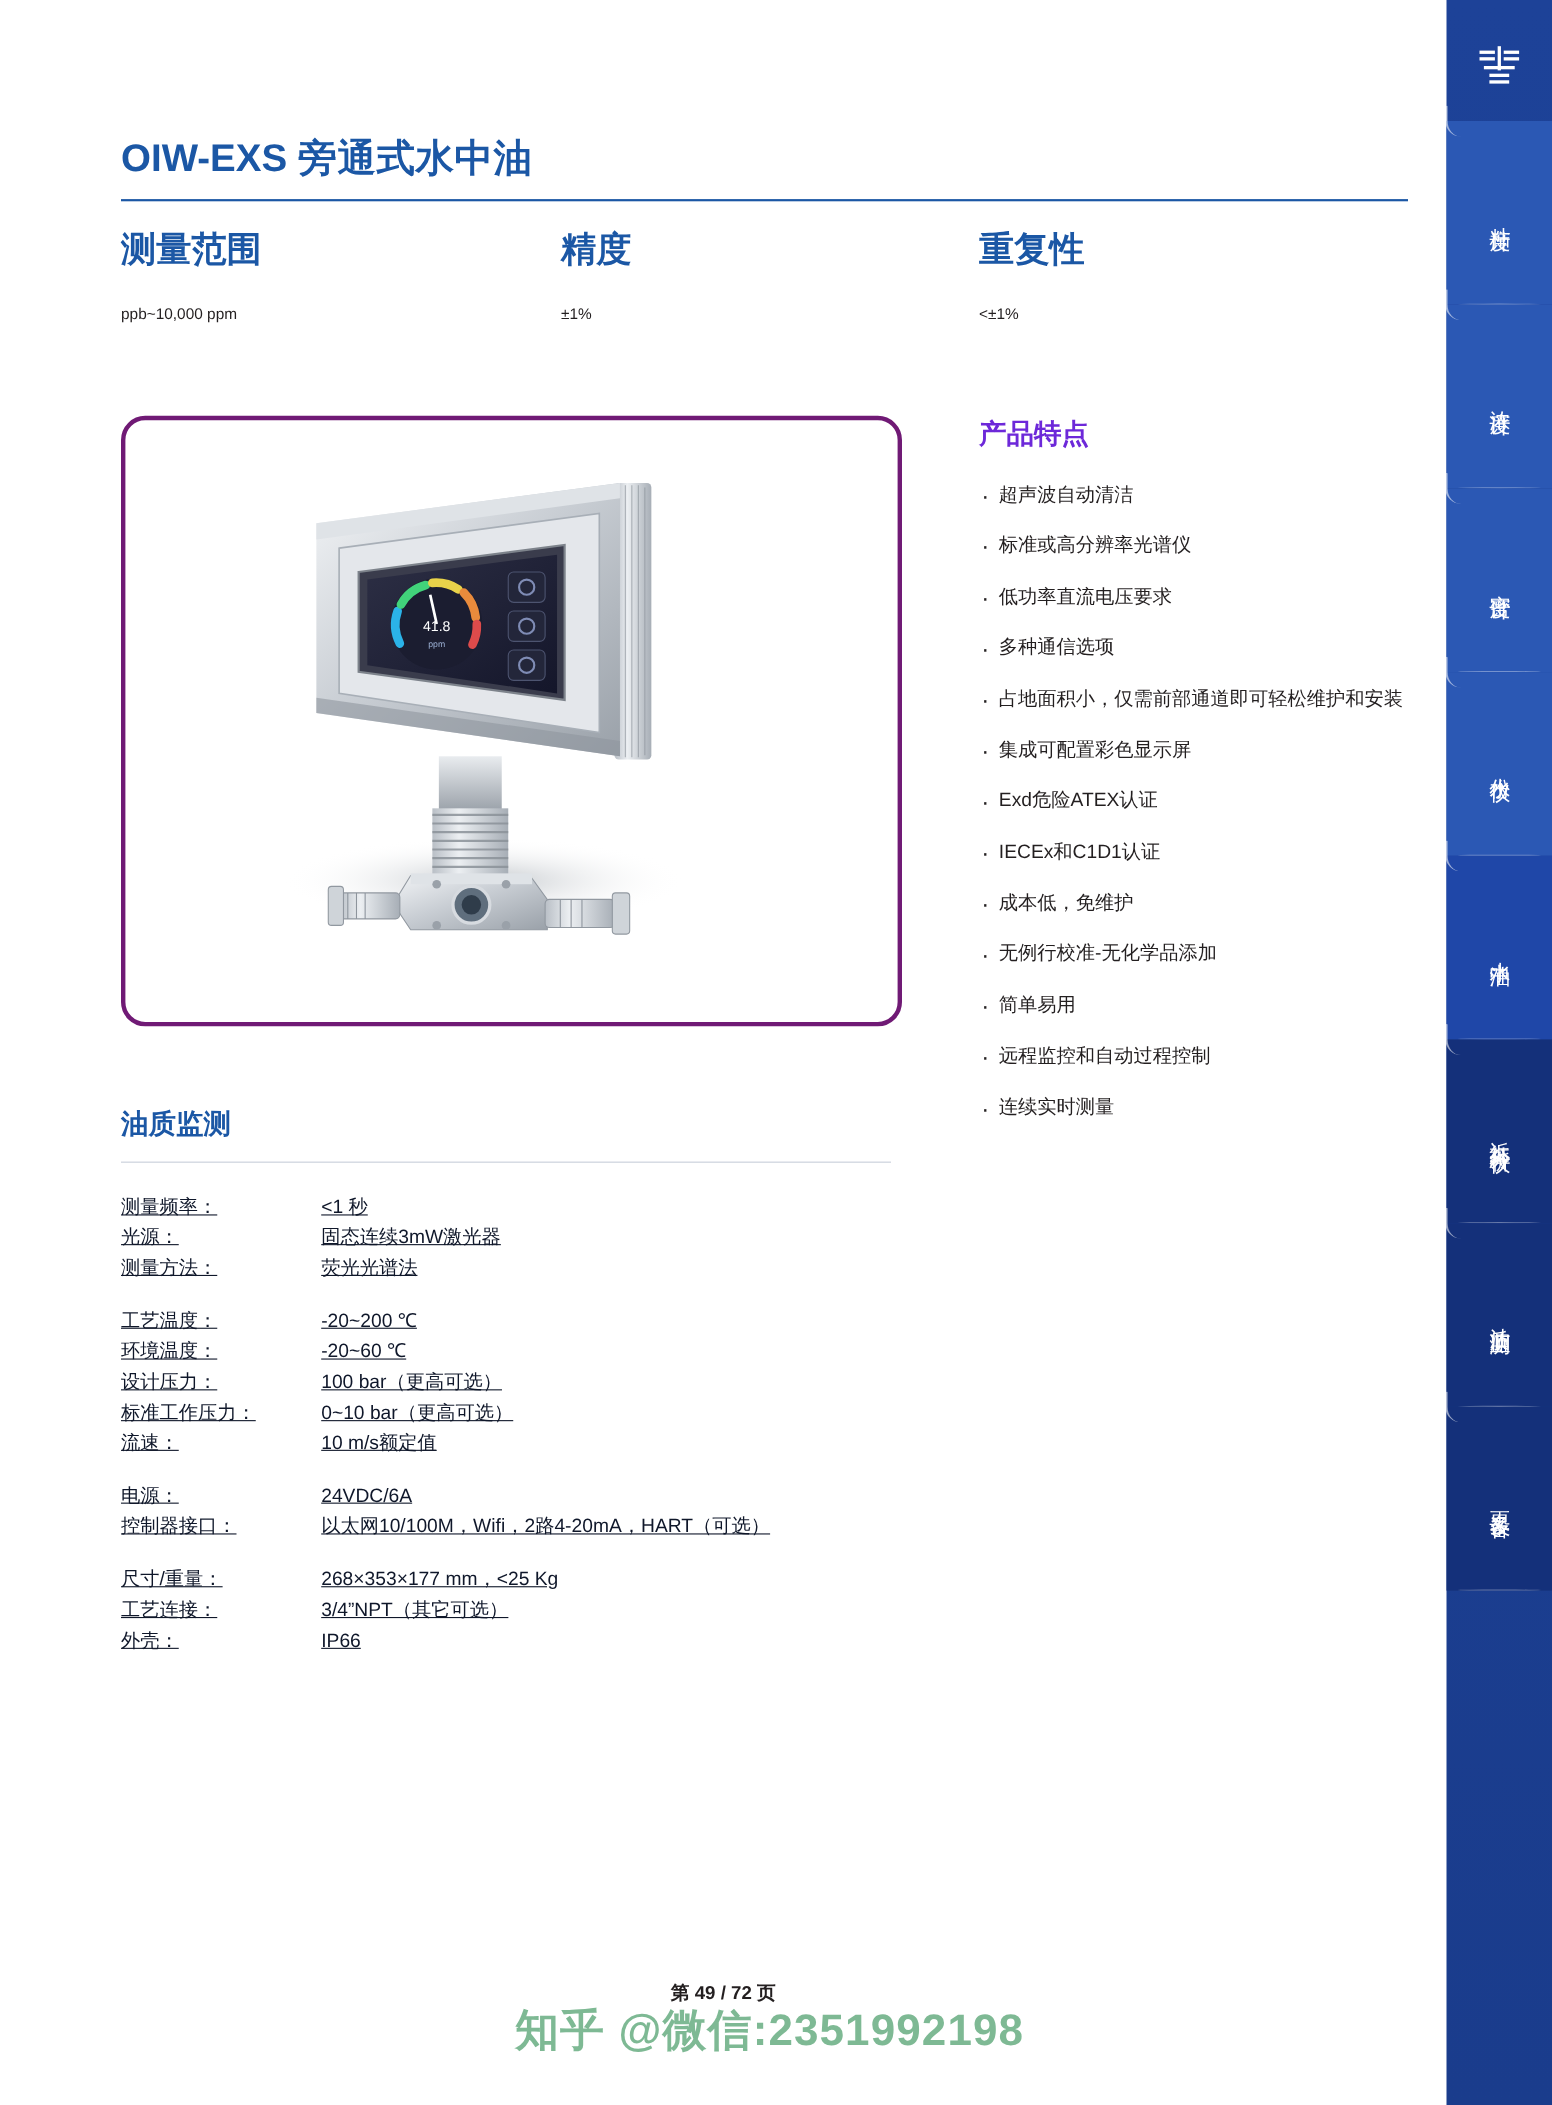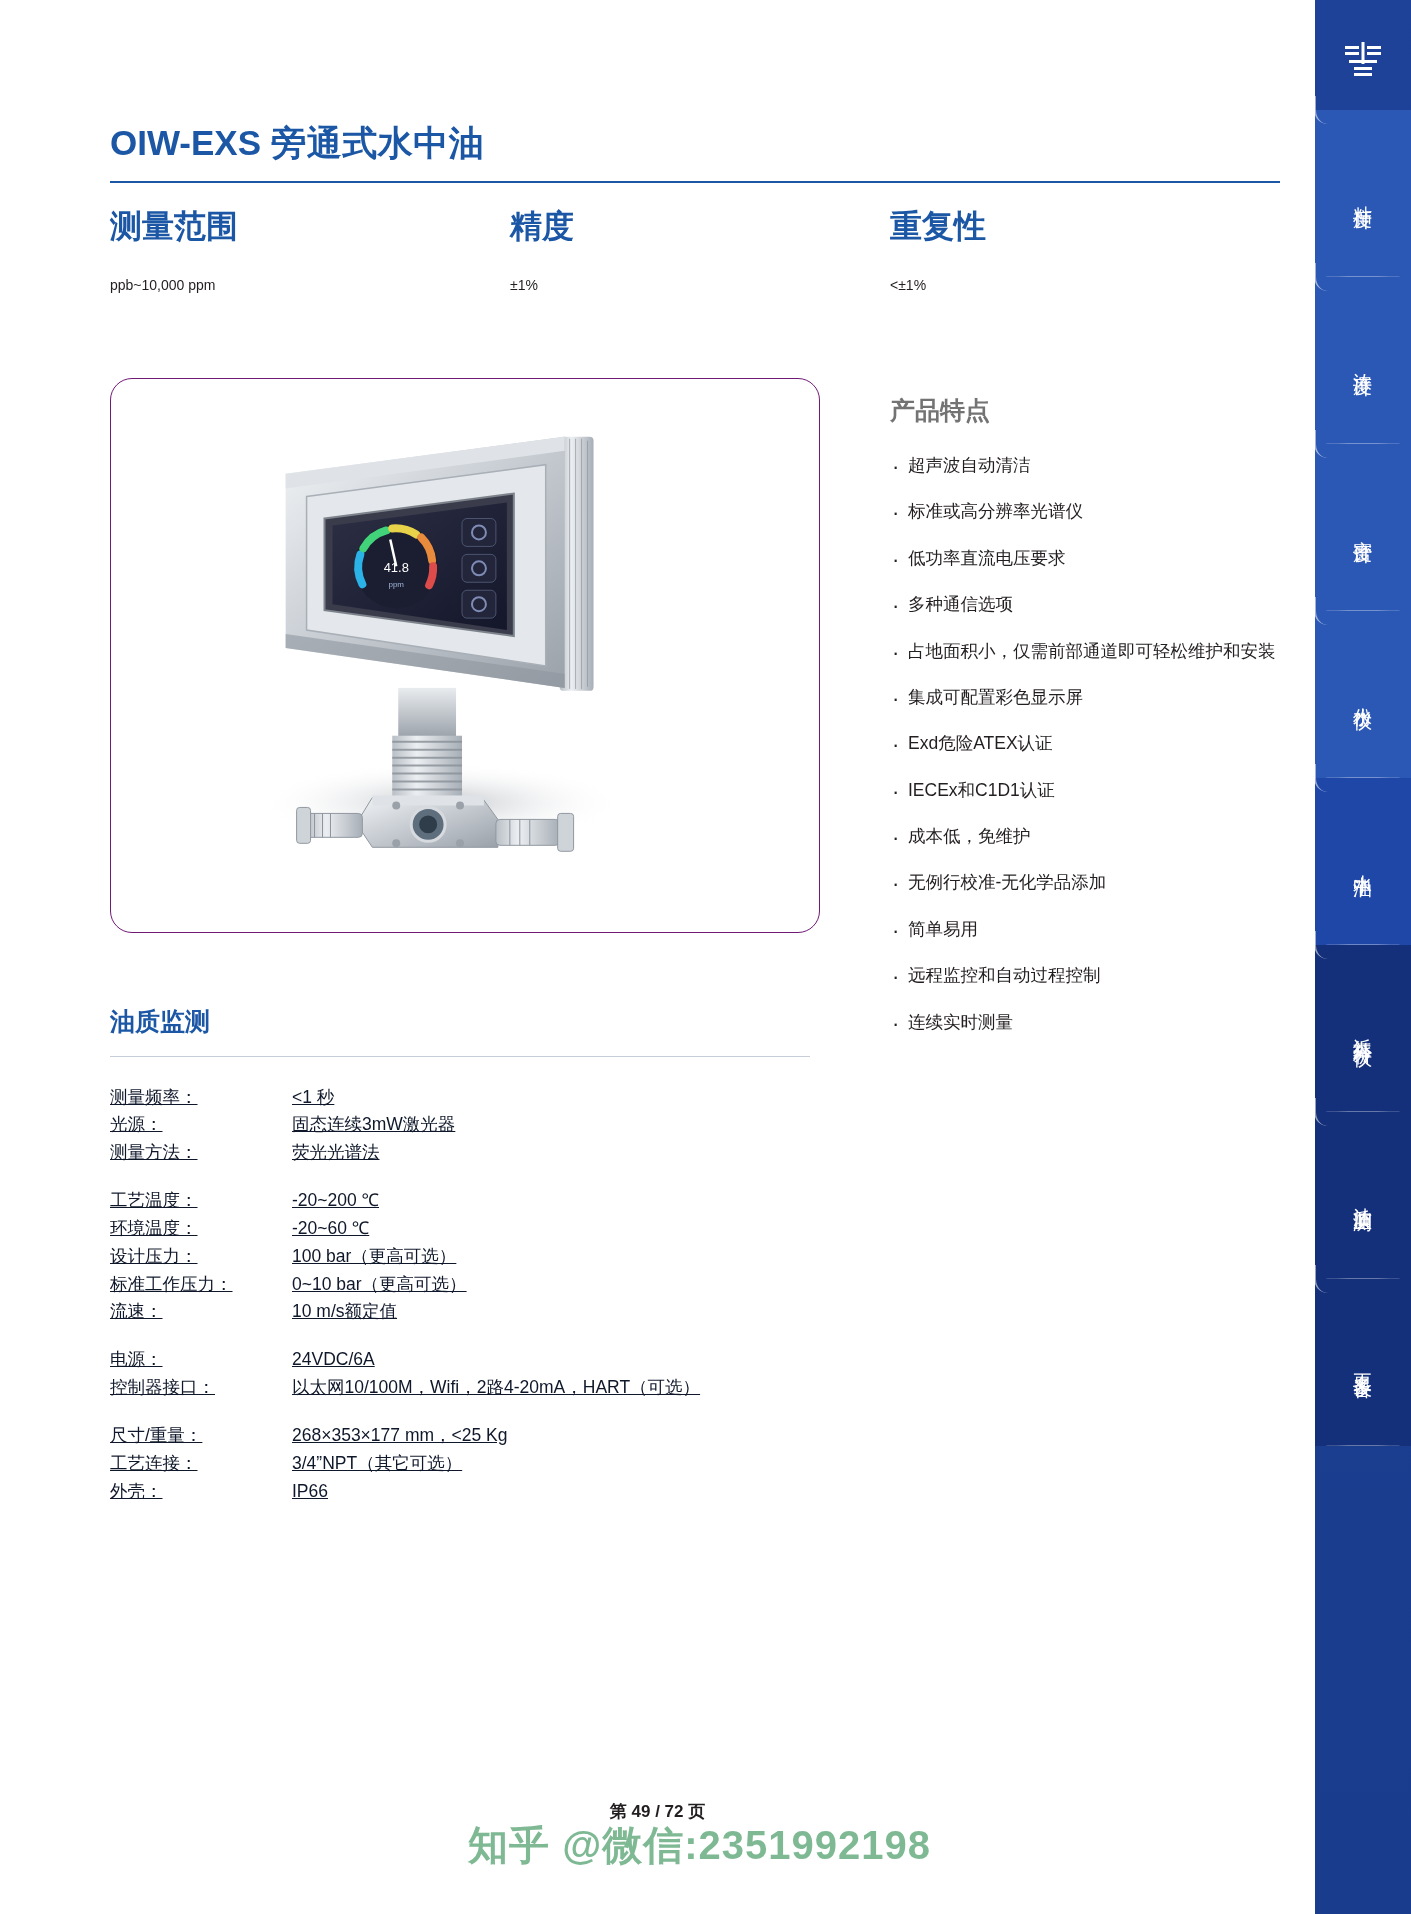--- a/index.html
+++ b/index.html
@@ -120,38 +120,38 @@
     font-size: 14px;
     color: #231f20;
   }
 
   .photo-card {
     position: absolute;
     left: 110px;
     top: 378px;
     width: 710px;
     height: 555px;
-    border: 1px solid #701a75;
+    border: 4px solid #701a75;
     border-radius: 22px;
     background: #ffffff;
     overflow: hidden;
   }
   .device { position: absolute; left: 0; top: 0; width: 100%; height: 100%; }
 
   .features {
     position: absolute;
     left: 890px;
     top: 378px;
     width: 400px;
   }
   .features h3 {
-    margin: 16px 0 26px 0;
+    margin: 0 0 26px 0;
     font-size: 25px;
     font-weight: bold;
-    color: #737373;
+    color: #6d28d9;
   }
   .feat-list { list-style: none; margin: 0; padding: 0; }
   .feat-list li {
     position: relative;
     padding-left: 18px;
     font-size: 17.5px;
     line-height: 1.45;
     margin-bottom: 21px;
     color: #231f20;
   }

